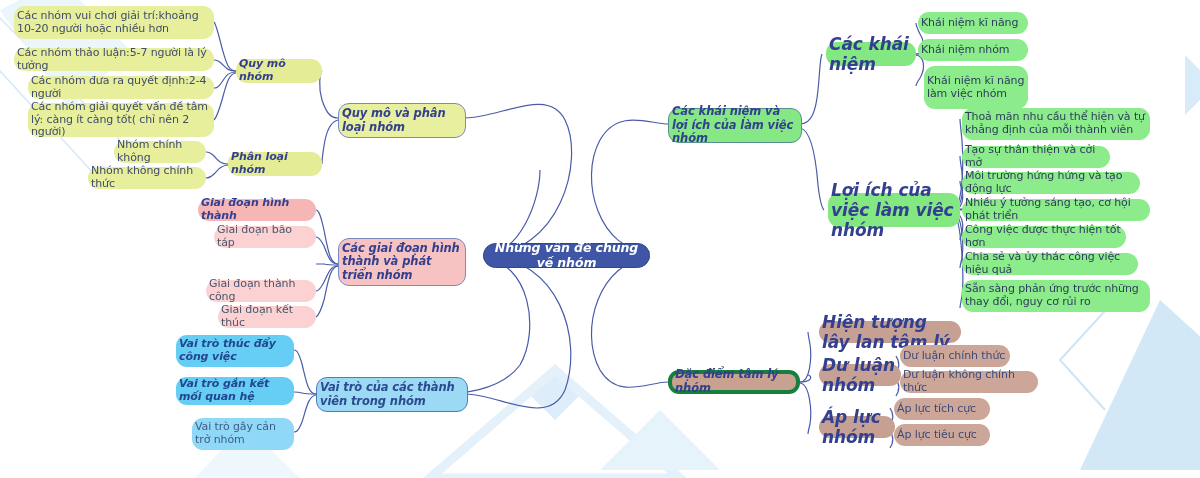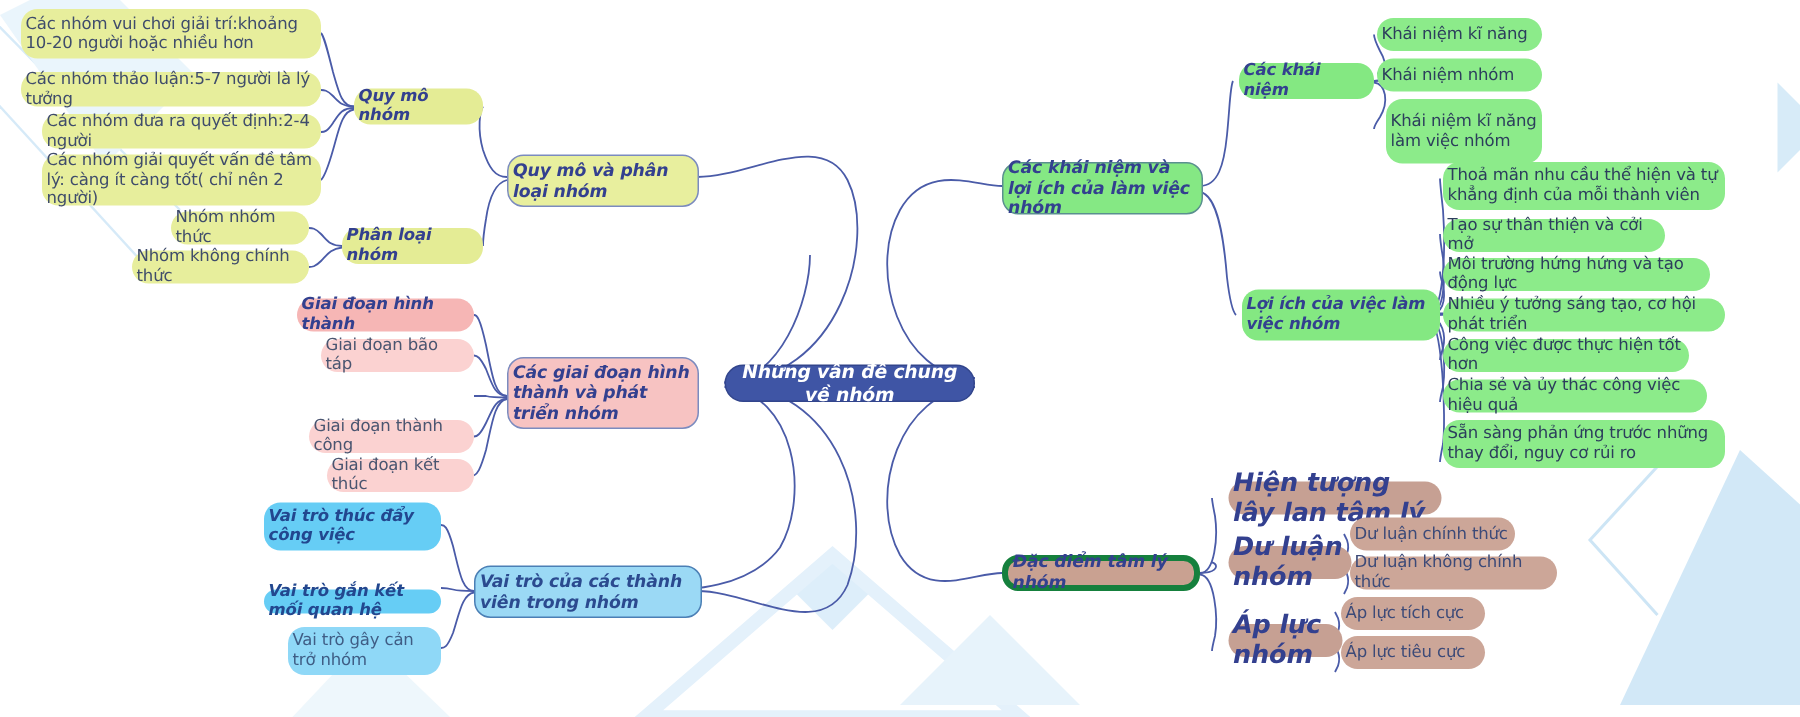--- a/index.html
+++ b/index.html
@@ -87,21 +87,21 @@
     color:#3f5d85;font-size:11px;
   }
 
   
   .n-green-main{
     background:#85e884;border:1px solid #5a8f8f;
     color:#33408f;font-style:italic;font-weight:bold;font-size:11.5px;
   }
   .n-green-sub{
     background:#84e882;border:none;
-    color:#33408f;font-style:italic;font-weight:bold;font-size:11px;
+    color:#33408f;font-style:italic;font-weight:bold;font-size:17px;
   }
   .n-green-leaf{
     background:#8ceb8a;border:none;
     color:#2c3e5c;font-size:11px;
   }
 
   
   .n-brown-main{
     background:#c9a191;border:4px solid #15803d;
     color:#33408f;font-style:italic;font-weight:bold;font-size:11.5px;
@@ -224,21 +224,21 @@
     <span>Các nhóm đưa ra quyết định:2-4 người</span>
   </div>
   <div class="node n-yellow-leaf" style="left:28px;top:103px;width:186px;height:34px;">
     <span>Các nhóm giải quyết vấn đề tâm lý: càng ít càng tốt( chỉ nên 2 người)</span>
   </div>
 
   <div class="node n-yellow-sub" style="left:228px;top:152px;width:94px;height:24px;">
     <span>Phân loại nhóm</span>
   </div>
   <div class="node n-yellow-leaf" style="left:114px;top:141px;width:92px;height:22px;">
-    <span>Nhóm nhóm thức</span>
+    <span>Nhóm chính không</span>
   </div>
   <div class="node n-yellow-leaf" style="left:88px;top:167px;width:118px;height:22px;">
     <span>Nhóm không chính thức</span>
   </div>
 
   <div class="node n-pink-main" style="left:338px;top:238px;width:128px;height:48px;">
     <span>Các giai đoạn hình thành và phát triển nhóm</span>
   </div>
 
   <div class="node n-pink-leaf-a" style="left:198px;top:199px;width:118px;height:22px;">
@@ -254,21 +254,21 @@
     <span>Giai đoạn kết thúc</span>
   </div>
 
   <div class="node n-blue-main" style="left:316px;top:377px;width:152px;height:35px;">
     <span>Vai trò của các thành viên trong nhóm</span>
   </div>
 
   <div class="node n-blue-leaf-a" style="left:176px;top:335px;width:118px;height:32px;">
     <span>Vai trò thúc đẩy công việc</span>
   </div>
-  <div class="node n-blue-leaf-a" style="left:176px;top:393px;width:118px;height:16px;align-items:center;">
+  <div class="node n-blue-leaf-a" style="left:176px;top:377px;width:118px;height:28px;align-items:center;">
     <span>Vai trò gắn kết mối quan hệ</span>
   </div>
   <div class="node n-blue-leaf-b" style="left:192px;top:418px;width:102px;height:32px;">
     <span>Vai trò gây cản trở nhóm</span>
   </div>
 
   <div class="node n-green-main" style="left:668px;top:108px;width:134px;height:35px;">
     <span>Các khái niệm và lợi ích của làm việc nhóm</span>
   </div>
 

